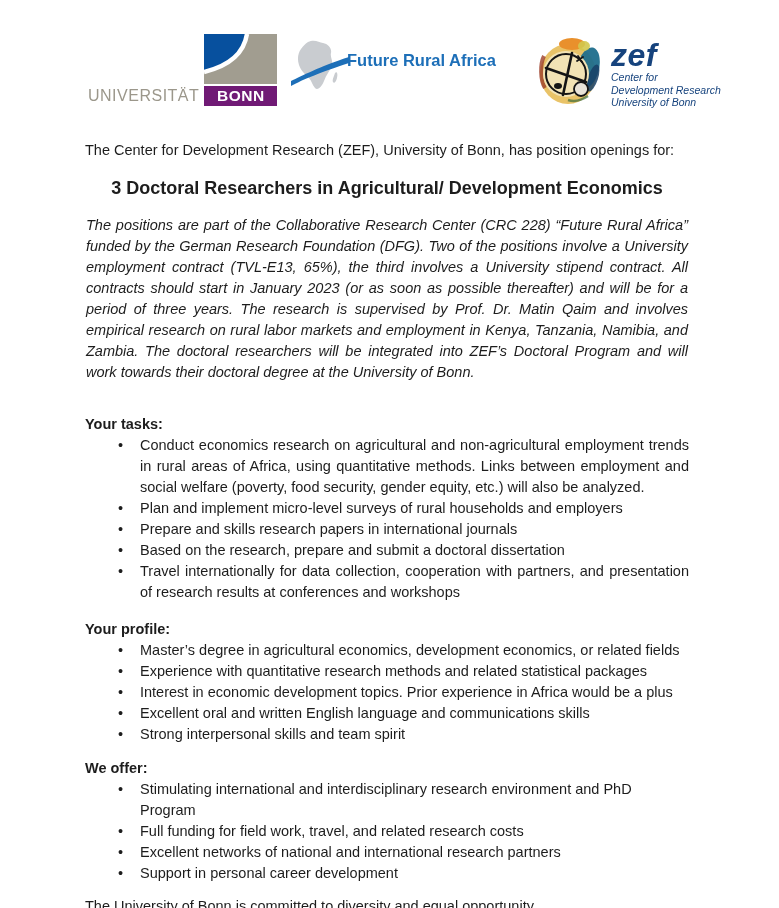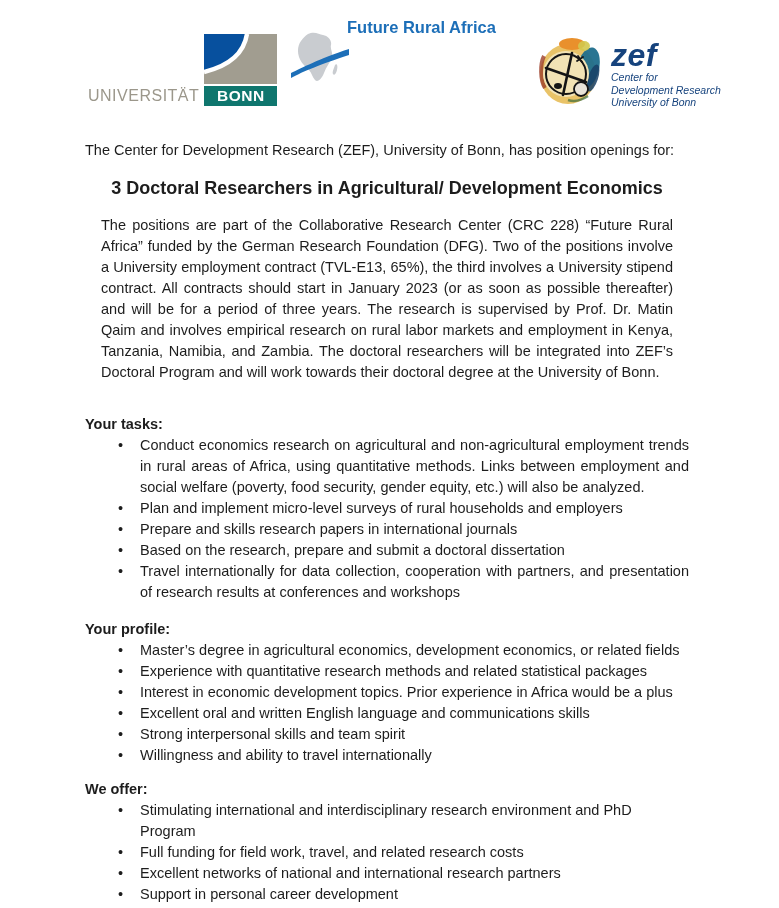--- a/index.html
+++ b/index.html
@@ -11,33 +11,33 @@
   
   .bonn-logo { position:absolute; left:88px; top:34px; display:flex; align-items:flex-end; gap:5px; }
   .bonn-word { font-size:16px; line-height:20px; letter-spacing:0.5px; white-space:nowrap; }
   .bonn-right { display:flex; flex-direction:column; gap:2px; }
   .bonn-square { display:block; }
   .bonn-bar {
     width:73px; height:20px; display:flex; align-items:center; justify-content:center;
     color:#ffffff; font-weight:bold; font-size:15.5px; letter-spacing:0.5px;
   }
 
-  .fra-logo { position:absolute; left:291px; top:32px; display:flex; }
+  .fra-logo { position:absolute; left:291px; top:40px; display:flex; align-items:center; }
   .fra-text { font-weight:bold; font-size:16.5px; margin-left:-2px; margin-top:-14px; white-space:nowrap; }
 
   .zef-logo { position:absolute; left:538px; top:36px; display:flex; gap:9px;font-style:italic; }
   .zef-textcol { margin-top:4px; }
   .zef-word { font-size:32px; line-height:31px; font-weight:600; letter-spacing:0.5px; }
   .zef-sub { font-size:10.5px; line-height:12.5px; }
 
   
   .content { position:absolute; left:85px; top:140px; width:604px; font-size:14.5px; line-height:21px; }
   .intro { margin:0; }
   .title { font-size:18px; line-height:25px; font-weight:bold; text-align:center; margin:15px 0 0; }
-  .body-par { margin:14px 16px 0; text-align:justify; }
+  .body-par { margin:14px 1px 0; text-align:justify;font-style:italic; }
   .content h2 { font-size:14.5px; line-height:21px; font-weight:bold; margin:31px 0 0; }
   section.profile h2 { margin-top:16px; }
   section.offer h2 { margin-top:13px; }
   .content ul { list-style:none; margin:0; padding:0; }
   .content li { position:relative; padding-left:55px; }
   .content li::before { content:"\2022"; position:absolute; left:33px; top:0; }
   ul.justify li { text-align:justify; }
   .closing { margin:12px 0 0; }
 </style>
 </head>
@@ -46,21 +46,21 @@
 <div class="page">
 
   <div class="bonn-logo">
     <span class="bonn-word" style="color: rgb(155, 151, 139);">UNIVERSITÄT</span>
     <div class="bonn-right">
       <svg class="bonn-square" width="73" height="50" viewBox="0 0 73 50">
         <rect x="0" y="0" width="73" height="50" fill="#a19d90"></rect>
         <path d="M0,0 L43,0 C40,19 25,32 0,38 Z" fill="#07509e"></path>
         <path d="M43,0 C40,19 25,32 0,38" fill="none" stroke="#ffffff" stroke-width="4.5"></path>
       </svg>
-      <div class="bonn-bar" style="background-color: #0f766e;">BONN</div>
+      <div class="bonn-bar" style="background-color: #701a75;">BONN</div>
     </div>
   </div>
 
   <div class="fra-logo">
     <svg width="58" height="54" viewBox="0 0 58 54">
       <path d="M17,2 C23,-1 28,2 32,3 C37,4 41,8 40,13 C39,17 42,20 41,25
                C39,31 35,35 33,41 C31,46 27,51 24,48 C21,45 21,41 18,38
                C14,34 10,31 8,25 C6,19 7,13 10,9 C12,6 14,4 17,2 Z" fill="#c9ccd0"></path>
       <path d="M44,33 C46,31 47,34 46,38 C45,42 43,44 42,42 C41,40 43,36 44,33 Z" fill="#c9ccd0"></path>
       <path d="M0,46 C13,39 28,33 58,23 L58,17 C27,27 11,36 0,41 Z" fill="#1d6fb8"></path>
@@ -112,21 +112,20 @@
     </section>
 
     <section class="profile">
       <h2>Your profile:</h2>
       <ul>
         <li>Master’s degree in agricultural economics, development economics, or related fields</li>
         <li>Experience with quantitative research methods and related statistical packages</li>
         <li>Interest in economic development topics. Prior experience in Africa would be a plus</li>
         <li>Excellent oral and written English language and communications skills</li>
         <li>Strong interpersonal skills and team spirit</li>
-        <li>Willingness and ability to travel internationally</li>
       </ul>
     </section>
 
     <section class="offer">
       <h2>We offer:</h2>
       <ul>
         <li>Stimulating international and interdisciplinary research environment and PhD Program</li>
         <li>Full funding for field work, travel, and related research costs</li>
         <li>Excellent networks of national and international research partners</li>
         <li>Support in personal career development</li>

